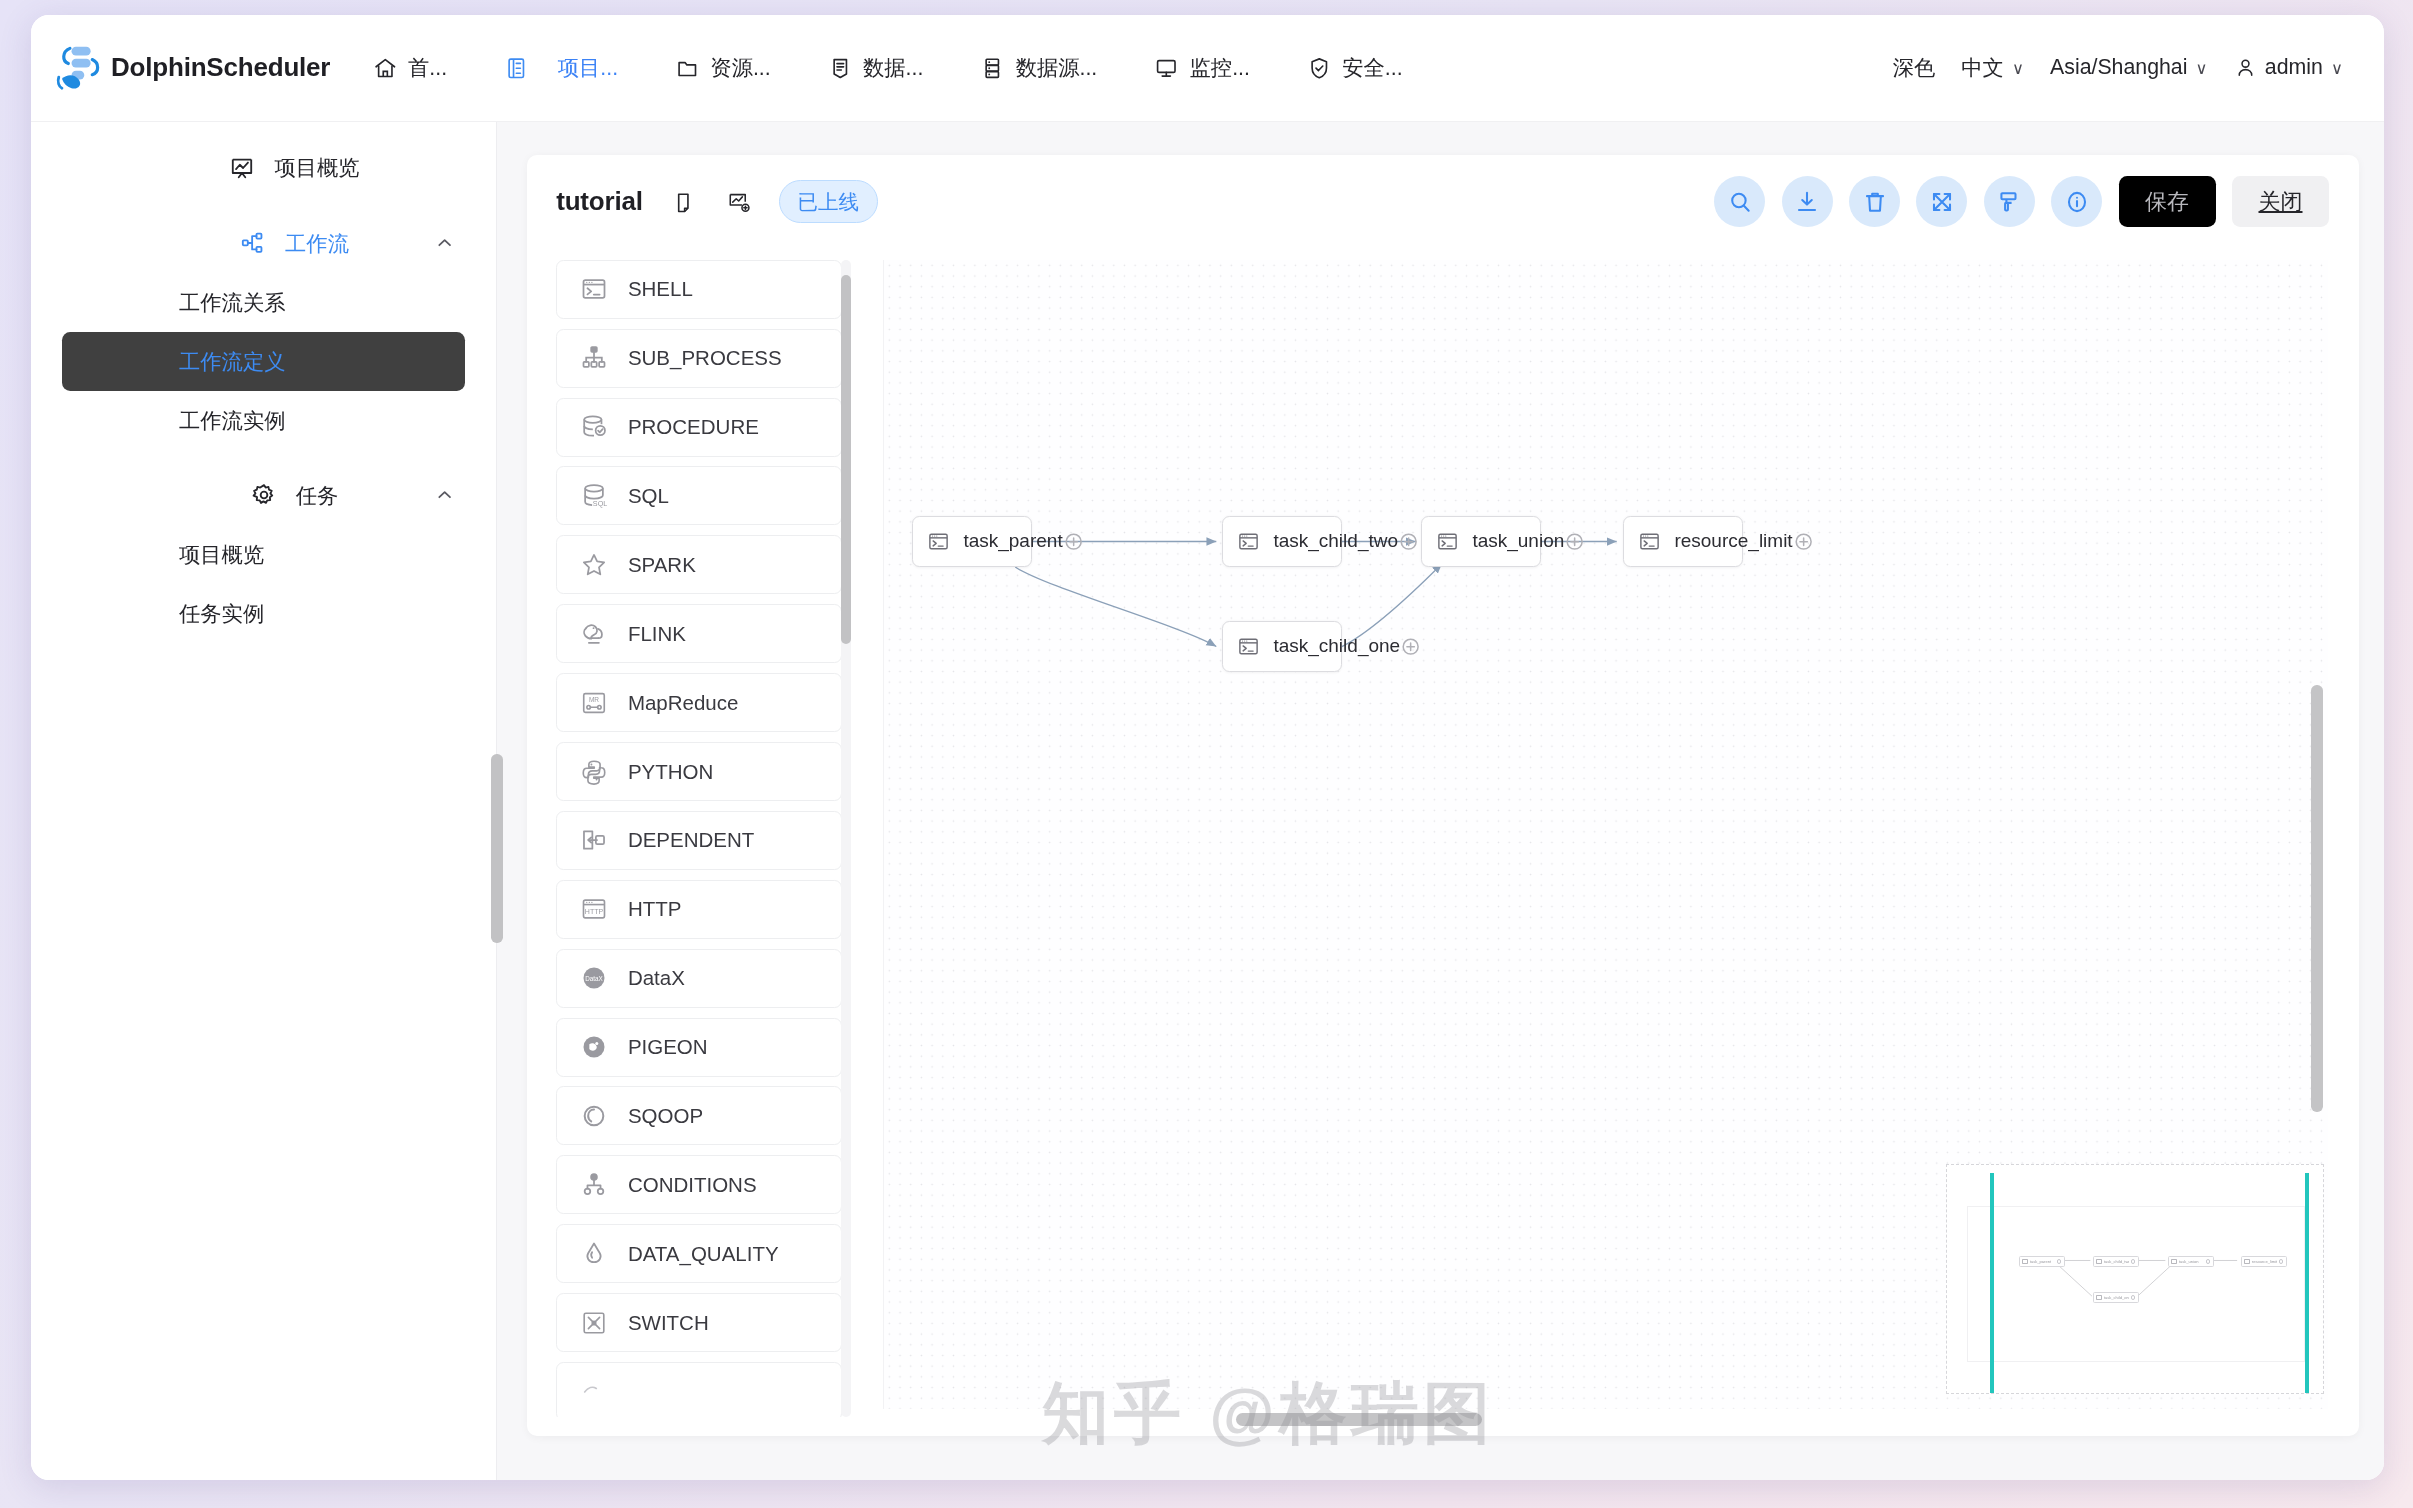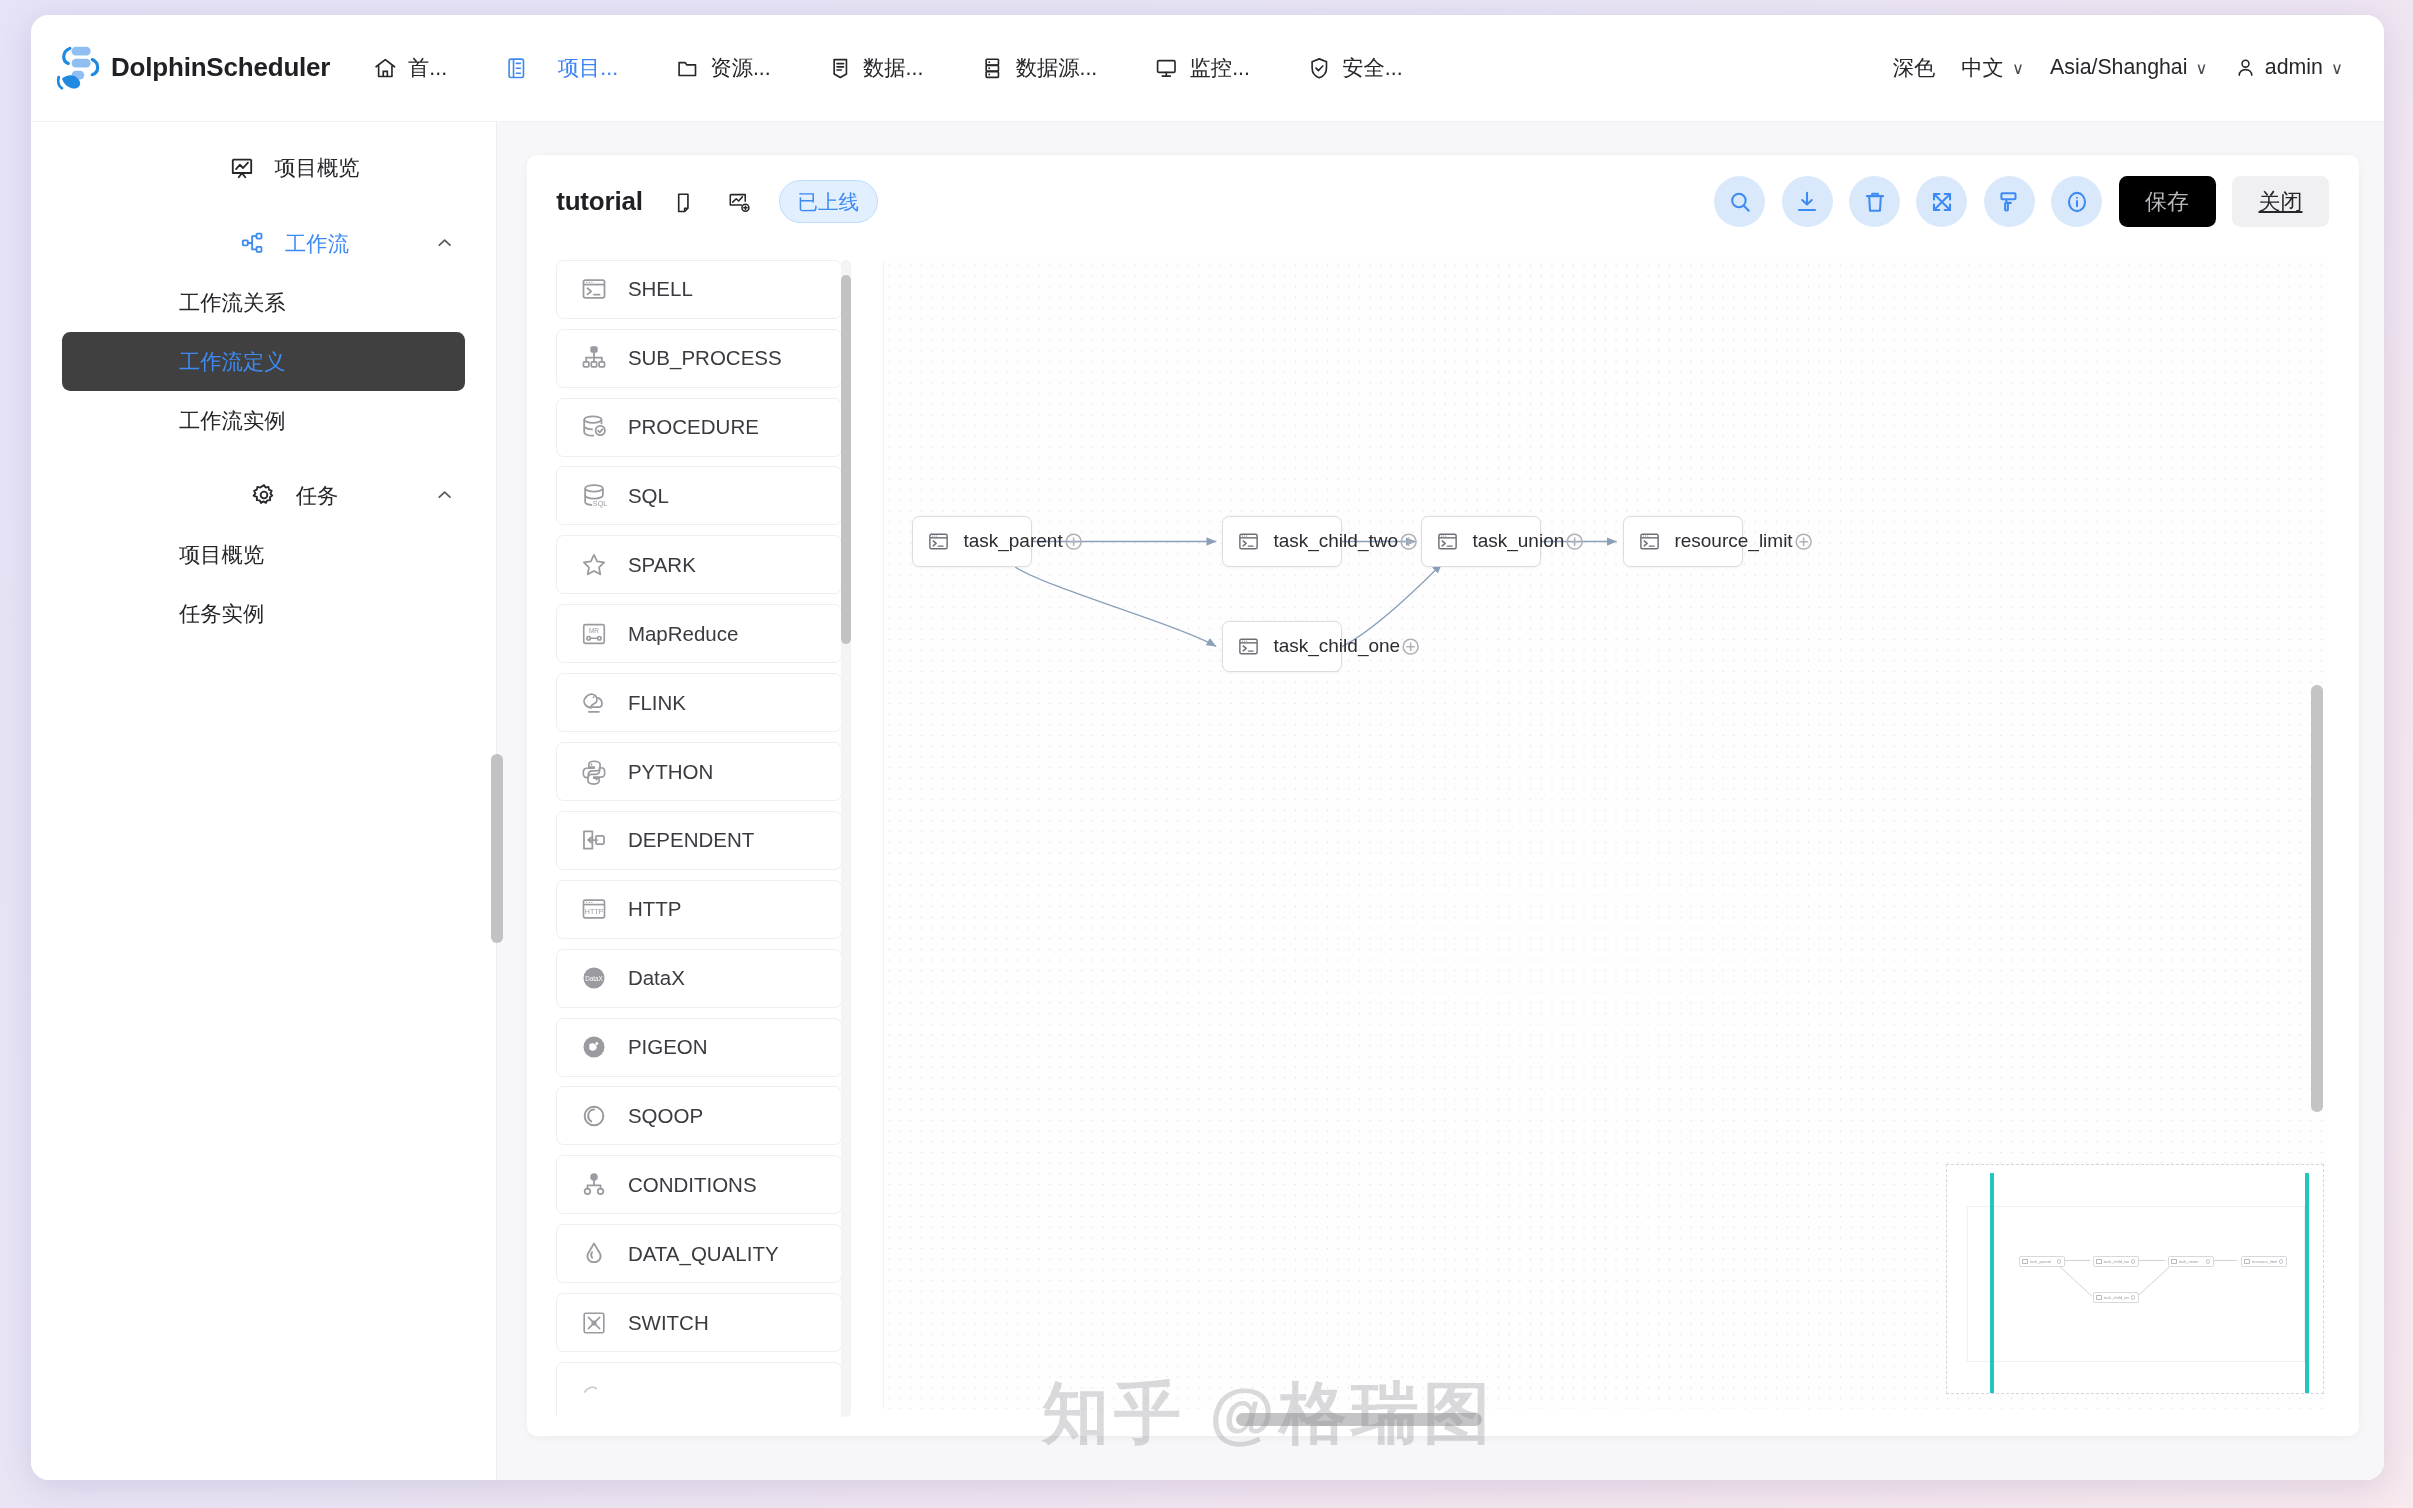--- a/index.html
+++ b/index.html
@@ -577,39 +577,39 @@
         </div>
 
         <div class="tl-item">
           <svg viewBox="0 0 24 24" fill="none" stroke="#9a9aa0" stroke-width="1.5">
             <path d="M12 3.4l2.7 5.5 6 .9-4.4 4.2 1.1 6-5.4-2.9-5.4 2.9 1.1-6L3.3 9.8l6-.9z" stroke-linejoin="round"></path>
           </svg>
           <span>SPARK</span>
         </div>
 
         <div class="tl-item">
+          <svg viewBox="0 0 24 24" fill="none" stroke="#9a9aa0" stroke-width="1.5">
+            <path d="M5 7.2c1.6-3 5.8-3.6 8.2-1.4 2.4 2.2 1.6 5.6-.8 6.6-1.8.8-3 1.6-3 3.2h6.4" stroke-linecap="round" stroke-linejoin="round"></path>
+            <path d="M15.8 15.6c1.8 0 3-1.2 3-3.2 0-2.6-1.8-4.2-3.4-4.8" stroke-linecap="round"></path>
+            <path d="M5 7.2c-1.8 1.6-2 4.4-.4 6.4 1.4 1.8 3.4 2.4 5 2.4" stroke-linecap="round"></path>
+            <path d="M7.6 19.6h8.6" stroke-linecap="round"></path>
+            <circle cx="11.6" cy="7" r="0.8" fill="#9a9aa0" stroke="none"></circle>
+          </svg>
+          <span>FLINK</span>
+        </div>
+
+        <div class="tl-item">
           <svg viewBox="0 0 24 24" fill="none" stroke="#9a9aa0" stroke-width="1.4" style="font-size:25px">
             <rect x="3.2" y="4" width="17.6" height="16" rx="1.4"></rect>
             <text x="12" y="11" font-size="5.6" text-anchor="middle" fill="#9a9aa0" stroke="none" font-family="Liberation Sans, sans-serif">MR</text>
             <circle cx="7.4" cy="15.6" r="1.5"></circle>
             <circle cx="16.6" cy="15.6" r="1.5"></circle>
             <path d="M8.9 15.6h6.2" stroke-linecap="round"></path>
           </svg>
           <span>MapReduce</span>
-        </div>
-
-        <div class="tl-item">
-          <svg viewBox="0 0 24 24" fill="none" stroke="#9a9aa0" stroke-width="1.5">
-            <path d="M5 7.2c1.6-3 5.8-3.6 8.2-1.4 2.4 2.2 1.6 5.6-.8 6.6-1.8.8-3 1.6-3 3.2h6.4" stroke-linecap="round" stroke-linejoin="round"></path>
-            <path d="M15.8 15.6c1.8 0 3-1.2 3-3.2 0-2.6-1.8-4.2-3.4-4.8" stroke-linecap="round"></path>
-            <path d="M5 7.2c-1.8 1.6-2 4.4-.4 6.4 1.4 1.8 3.4 2.4 5 2.4" stroke-linecap="round"></path>
-            <path d="M7.6 19.6h8.6" stroke-linecap="round"></path>
-            <circle cx="11.6" cy="7" r="0.8" fill="#9a9aa0" stroke="none"></circle>
-          </svg>
-          <span>FLINK</span>
         </div>
 
         <div class="tl-item">
           <svg viewBox="0 0 24 24" fill="none" stroke="#9a9aa0" stroke-width="1.4">
             <path d="M12 2.8c-3 0-4.4 1-4.4 2.8v2.2h4.6v1H5.8c-1.9 0-3 1.4-3 4s1.1 4 3 4h1.4v-2.6c0-2 1.4-3.2 3.4-3.2h3.6c1.7 0 3-1 3-2.8V5.6c0-1.8-1.6-2.8-5.2-2.8z" stroke-linejoin="round"></path>
             <circle cx="9.8" cy="5.6" r="0.8" fill="#9a9aa0" stroke="none"></circle>
             <path d="M16.8 8.2v2.6c0 2-1.4 3.2-3.4 3.2H9.8c-1.7 0-3 1-3 2.8v2.8c0 1.8 1.6 2.8 5.2 2.8 3 0 4.4-1 4.4-2.8v-2.2h-4.6v-1h6.4c1.9 0 3-1.4 3-4s-1.1-4-3-4z" stroke-linejoin="round"></path>
             <circle cx="14.2" cy="18.4" r="0.8" fill="#9a9aa0" stroke="none"></circle>
           </svg>
           <span>PYTHON</span>

